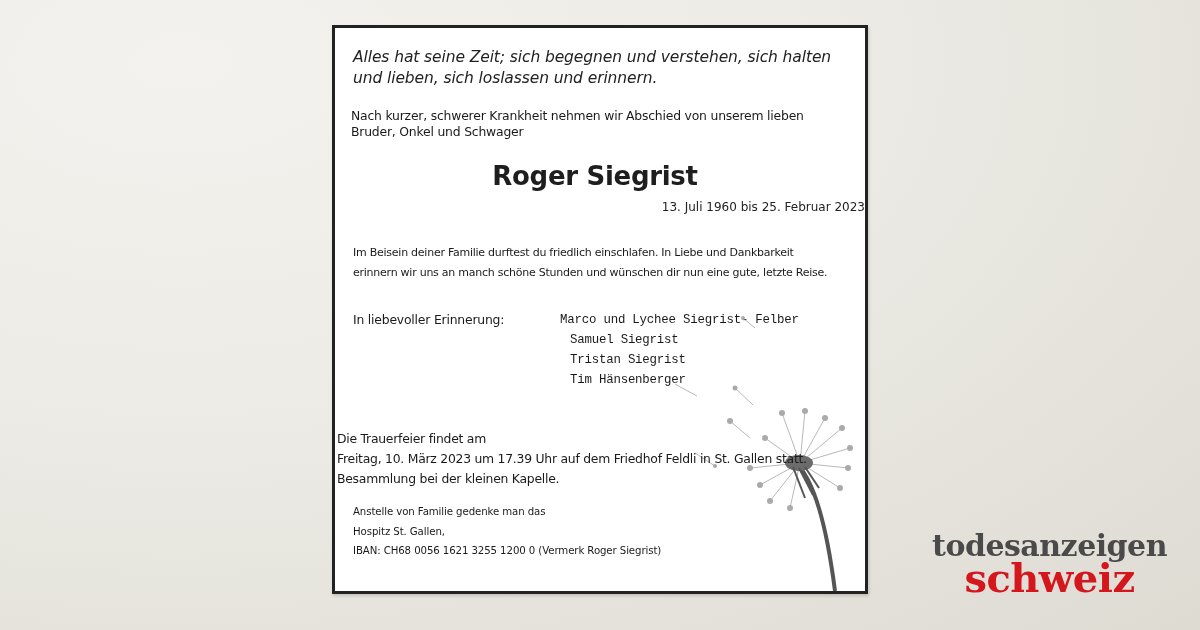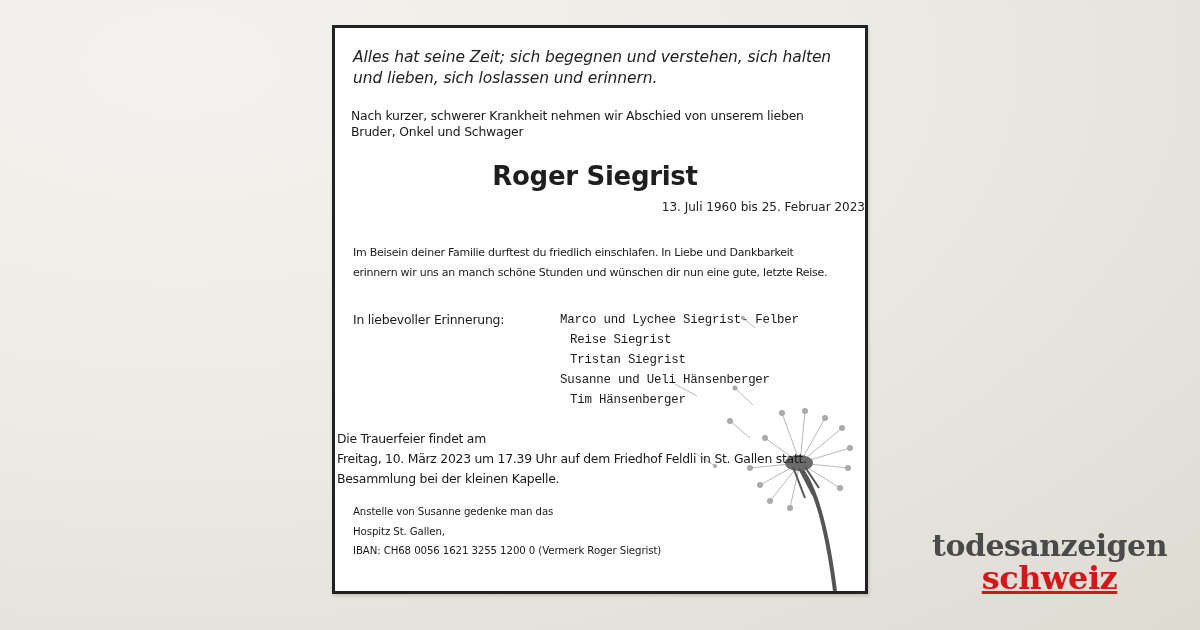--- a/index.html
+++ b/index.html
@@ -57,46 +57,45 @@
   .dandelion {
     position:absolute; left:340px; top:255px; width:190px; height:308px;
     z-index:1; pointer-events:none;
   }
   .brand {
     position:absolute; right:33px; top:530px; text-align:center;
     font-family:"DejaVu Serif", serif; font-weight:bold;
     line-height:32px;
   }
   .brand .top { font-size:30px; color:#4a4a4a; letter-spacing:-0.5px; }
-  .brand .bottom { font-size:32px; color:#d4171c; letter-spacing:-0.5px;text-decoration:underline; }
+  .brand .bottom { font-size:40px; color:#d4171c; letter-spacing:-0.5px; }
 </style>
 </head>
 <body>
 
 <div class="notice">
   <div class="motto">Alles hat seine Zeit; sich begegnen und verstehen, sich halten und lieben, sich loslassen und erinnern.</div>
   <div class="intro">Nach kurzer, schwerer Krankheit nehmen wir Abschied von unserem lieben Bruder, Onkel und Schwager</div>
   <div class="name">Roger Siegrist</div>
   <div class="dates">13. Juli 1960 bis 25. Februar 2023</div>
   <div class="para">Im Beisein deiner Familie durftest du friedlich einschlafen. In Liebe und Dankbarkeit erinnern wir uns an manch schöne Stunden und wünschen dir nun eine gute, letzte Reise.</div>
   <div class="memory-label">In liebevoller Erinnerung:</div>
   <div class="mourners">
     <div>Marco und Lychee Siegrist- Felber</div>
-    <div class="indent">Reise Siegrist</div>
+    <div class="indent">Samuel Siegrist</div>
     <div class="indent">Tristan Siegrist</div>
-    <div>Susanne und Ueli Hänsenberger</div>
     <div class="indent">Tim Hänsenberger</div>
   </div>
   <div class="ceremony">
     <div>Die Trauerfeier findet am</div>
     <div>Freitag, 10. März 2023 um 17.39 Uhr auf dem Friedhof Feldli in St. Gallen statt.</div>
     <div>Besammlung bei der kleinen Kapelle.</div>
   </div>
   <div class="donation">
-    <div>Anstelle von Susanne gedenke man das</div>
+    <div>Anstelle von Familie gedenke man das</div>
     <div>Hospitz St. Gallen,</div>
     <div>IBAN: CH68 0056 1621 3255 1200 0 (Vermerk Roger Siegrist)</div>
   </div>
 
   <svg class="dandelion" viewBox="0 0 190 308">
     <g stroke="#888" stroke-width="0.6" fill="none">
 
       <g transform="translate(125,180)">
         <line x1="0" y1="0" x2="-18" y2="-50"></line>
           <line x1="0" y1="0" x2="5" y2="-52"></line>

